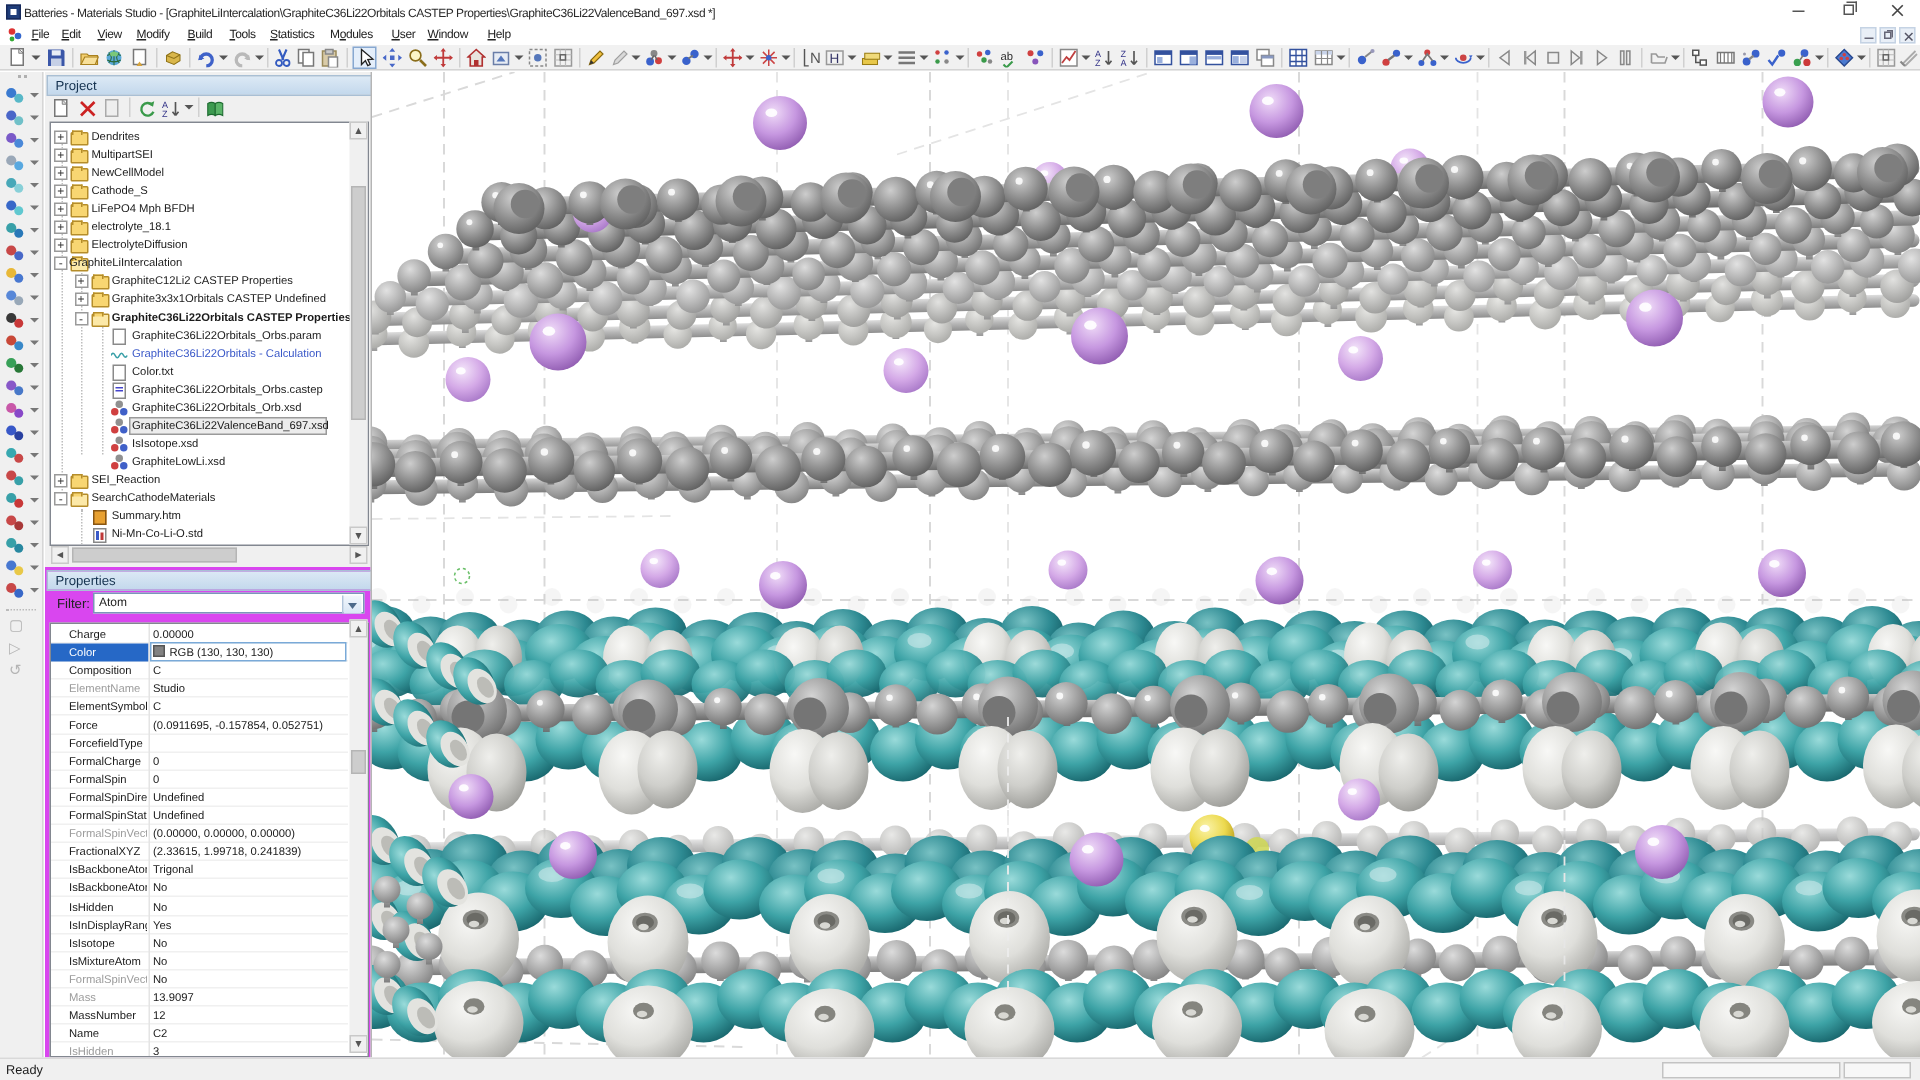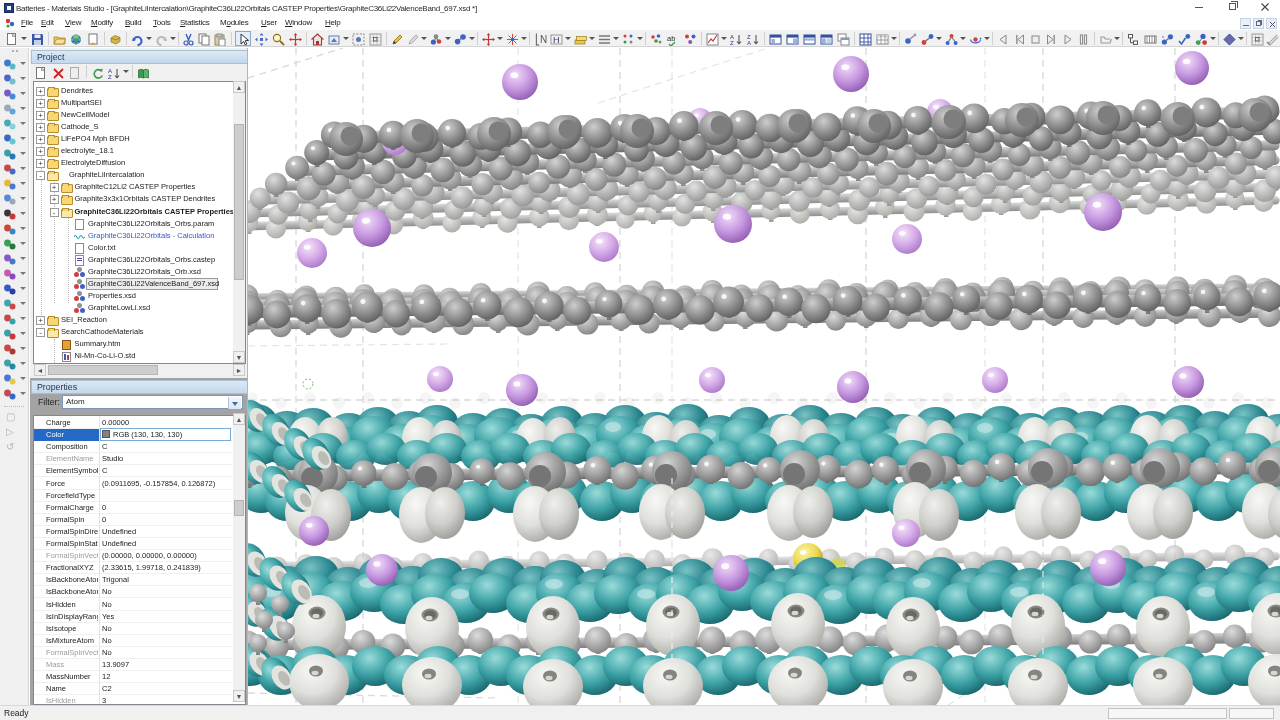--- a/index.html
+++ b/index.html
@@ -28,21 +28,21 @@
 .ti .lb{position:absolute;top:0px;left:0}
 .pm{position:absolute;width:9px;height:9px;border:1px solid #9a9a9a;background:#fff;font-size:8px;line-height:7px;text-align:center;color:#333}
 .fold{position:absolute;width:12px;height:9px;background:#f8d672;border:1px solid #b58d2a;border-radius:1px}
 .fold:before{content:"";position:absolute;left:0;top:-2px;width:5px;height:2px;background:#f8d672;border:1px solid #b58d2a;border-bottom:none}
 .doc{position:absolute;width:9px;height:11px;background:#fff;border:1px solid #8a8a8a}
 .mol{position:absolute;width:11px;height:11px}
 .mol b{position:absolute;width:5px;height:5px;border-radius:50%}
 #vscroll,#vscroll2{position:absolute;width:12px;background:#f0f0f0}
 .sarr{position:absolute;left:0;width:12px;height:12px;background:#f0f0f0;border:1px solid #c9c9c9;color:#555;font-size:7px;text-align:center;line-height:11px}
 .sthumb{position:absolute;left:1px;width:10px;background:#cdcdcd;border:1px solid #b5b5b5}
-#props{left:30px;top:378px;width:217px;height:327px;background:#a3a3a3}
+#props{left:30px;top:378px;width:217px;height:327px;background:#d946ef}
 #filter{position:absolute;left:2px;top:17px;width:213px;height:16px;font-size:8.8px;color:#222}
 #fbox{position:absolute;left:30px;top:0px;width:181px;height:14px;background:#fff;border:1px solid #7a96b8;font-size:8px;padding-left:3px;padding-top:1px}
 #fbtn{position:absolute;right:1px;top:1px;width:13px;height:12px;background:linear-gradient(#f2f7fc,#d8e6f5);border-left:1px solid #b0c4da}
 #fbtn:after{content:"";position:absolute;left:3px;top:5px;border-left:3.5px solid transparent;border-right:3.5px solid transparent;border-top:4px solid #4d6a8a}
 #pgrid{position:absolute;left:3px;top:37px;width:213px;height:290px;background:#fff;border:1px solid #828790;font-size:7.5px;color:#1a1a1a;overflow:hidden}
 .prow{position:absolute;left:0;width:198px;height:12.05px;border-bottom:1px solid #f0f0f0}
 .pname{position:absolute;left:12px;top:1px;width:52px;overflow:hidden;white-space:nowrap}
 .pval{position:absolute;left:68px;top:1px;width:130px;overflow:hidden;white-space:nowrap}
 .gray{color:#9b9b9b}
 #status{left:0;top:705px;width:1280px;height:15px;background:#f0f0f0;border-top:1px solid #d9d9d9;font-size:8.5px;color:#1a1a1a}
@@ -603,31 +603,31 @@
         <span class="lb" style="left:27.0px;position:absolute">electrolyte_18.1</span>
       </div>
       <div class="ti" style="left:0;top:76.3px">
         <div class="pm" style="left:2.0px;top:1px">+</div>
         <div class="fold" style="left:13.0px;top:2px"></div>
         <span class="lb" style="left:27.0px;position:absolute">ElectrolyteDiffusion</span>
       </div>
       <div class="ti" style="left:0;top:88.35px">
         <div class="pm" style="left:2.0px;top:1px">-</div>
         <div class="fold" style="left:13.0px;top:2px;background:#fce9a8"></div>
-        <span class="lb" style="left:35px;position:absolute">GraphiteLiIntercalation</span>
+        <span class="lb" style="left:12px;position:absolute">GraphiteLiIntercalation</span>
       </div>
       <div class="ti" style="left:0;top:100.39999999999999px">
         <div class="pm" style="left:15.5px;top:1px">+</div>
         <div class="fold" style="left:26.5px;top:2px"></div>
         <span class="lb" style="left:40.5px;position:absolute">GraphiteC12Li2 CASTEP Properties</span>
       </div>
       <div class="ti" style="left:0;top:112.44999999999999px">
         <div class="pm" style="left:15.5px;top:1px">+</div>
         <div class="fold" style="left:26.5px;top:2px"></div>
-        <span class="lb" style="left:40.5px;position:absolute">Graphite3x3x1Orbitals CASTEP Dendrites</span>
+        <span class="lb" style="left:40.5px;position:absolute">Graphite3x3x1Orbitals CASTEP Undefined</span>
       </div>
       <div class="ti" style="left:0;top:124.49999999999999px">
         <div class="pm" style="left:15.5px;top:1px">-</div>
         <div class="fold" style="left:26.5px;top:2px;background:#fce9a8"></div>
         <span class="lb" style="left:40.5px;font-weight:bold;position:absolute">GraphiteC36Li22Orbitals CASTEP Properties</span>
       </div>
       <div class="ti" style="left:0;top:136.54999999999998px">
         <div class="doc" style="left:41.0px;top:0px"></div>
         <span class="lb" style="left:54.0px;position:absolute">GraphiteC36Li22Orbitals_Orbs.param</span>
       </div>
@@ -663,21 +663,21 @@
         </div>
         <div style="position:absolute;left:52.0px;top:-1px;width:132px;height:12px;background:#ececec;border:1px solid #9a9a9a"></div>
         <span class="lb" style="left:54.0px;position:absolute">GraphiteC36Li22ValenceBand_697.xsd</span>
       </div>
       <div class="ti" style="left:0;top:208.85000000000005px">
         <div class="mol" style="left:40.0px;top:0px">
           <b style="left:0;top:5px;background:#d04040"></b>
           <b style="left:6px;top:5px;background:#4060c8"></b>
           <b style="left:3px;top:0;background:#909090"></b>
         </div>
-        <span class="lb" style="left:54.0px;position:absolute">Properties.xsd</span>
+        <span class="lb" style="left:54.0px;position:absolute">IsIsotope.xsd</span>
       </div>
       <div class="ti" style="left:0;top:220.90000000000006px">
         <div class="mol" style="left:40.0px;top:0px">
           <b style="left:0;top:5px;background:#d04040"></b>
           <b style="left:6px;top:5px;background:#4060c8"></b>
           <b style="left:3px;top:0;background:#909090"></b>
         </div>
         <span class="lb" style="left:54.0px;position:absolute">GraphiteLowLi.xsd</span>
       </div>
       <div class="ti" style="left:0;top:232.95000000000007px">
@@ -740,21 +740,21 @@
       <div class="prow" style="top:37.3px">
         <span class="pname gray" style="">ElementName</span>
         <span class="pval">Studio</span>
       </div>
       <div class="prow" style="top:49.4px">
         <span class="pname" style="">ElementSymbol</span>
         <span class="pval">C</span>
       </div>
       <div class="prow" style="top:61.5px">
         <span class="pname" style="">Force</span>
-        <span class="pval">(0.0911695, -0.157854, 0.126872)</span>
+        <span class="pval">(0.0911695, -0.157854, 0.052751)</span>
       </div>
       <div class="prow" style="top:73.6px">
         <span class="pname" style="">ForcefieldType</span>
         <span class="pval"></span>
       </div>
       <div class="prow" style="top:85.69999999999999px">
         <span class="pname" style="">FormalCharge</span>
         <span class="pval">0</span>
       </div>
       <div class="prow" style="top:97.79999999999998px">

